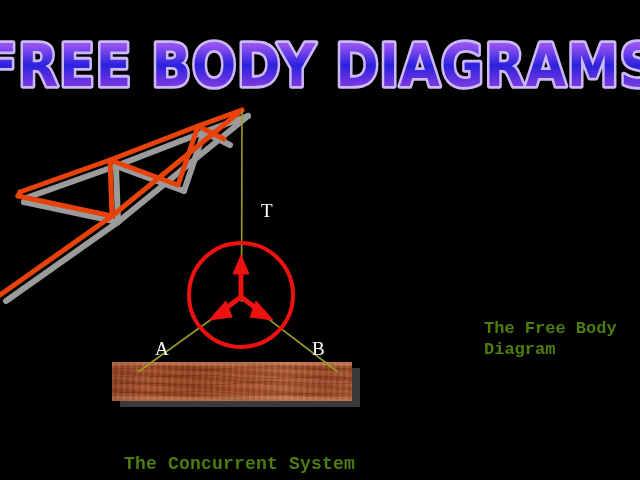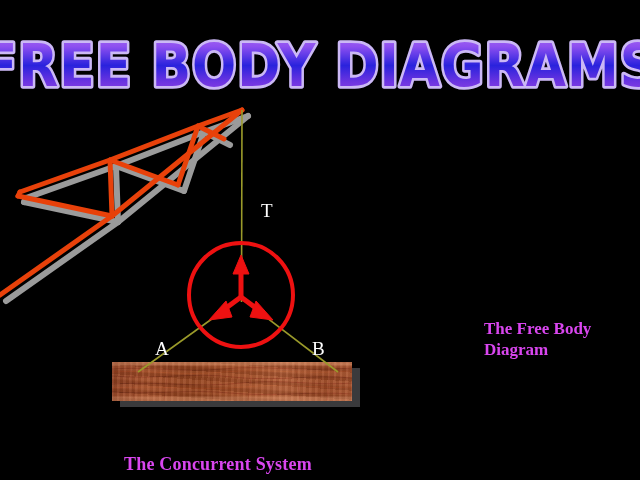--- a/index.html
+++ b/index.html
@@ -59,22 +59,22 @@
     white-space: nowrap;
     text-shadow: 0 0 1px #000;
   }
   #label-T { left: 261px; top: 201px; }
   #label-A { left: 155px; top: 339px; }
   #label-B { left: 312px; top: 339px; }
 
   
   .caption {
     position: absolute;
-    color: #d946ef;
-    font-family: Liberation Serif, serif;
+    color: #4d7c0f;
+    font-family: Liberation Mono, monospace;
     font-weight: bold;
     z-index: 7;
   }
   #caption-concurrent {
     left: 124px;
     top: 437px;
     font-size: 18px;
     letter-spacing: 0.2px;
     white-space: nowrap;
     margin-top: 17px;

